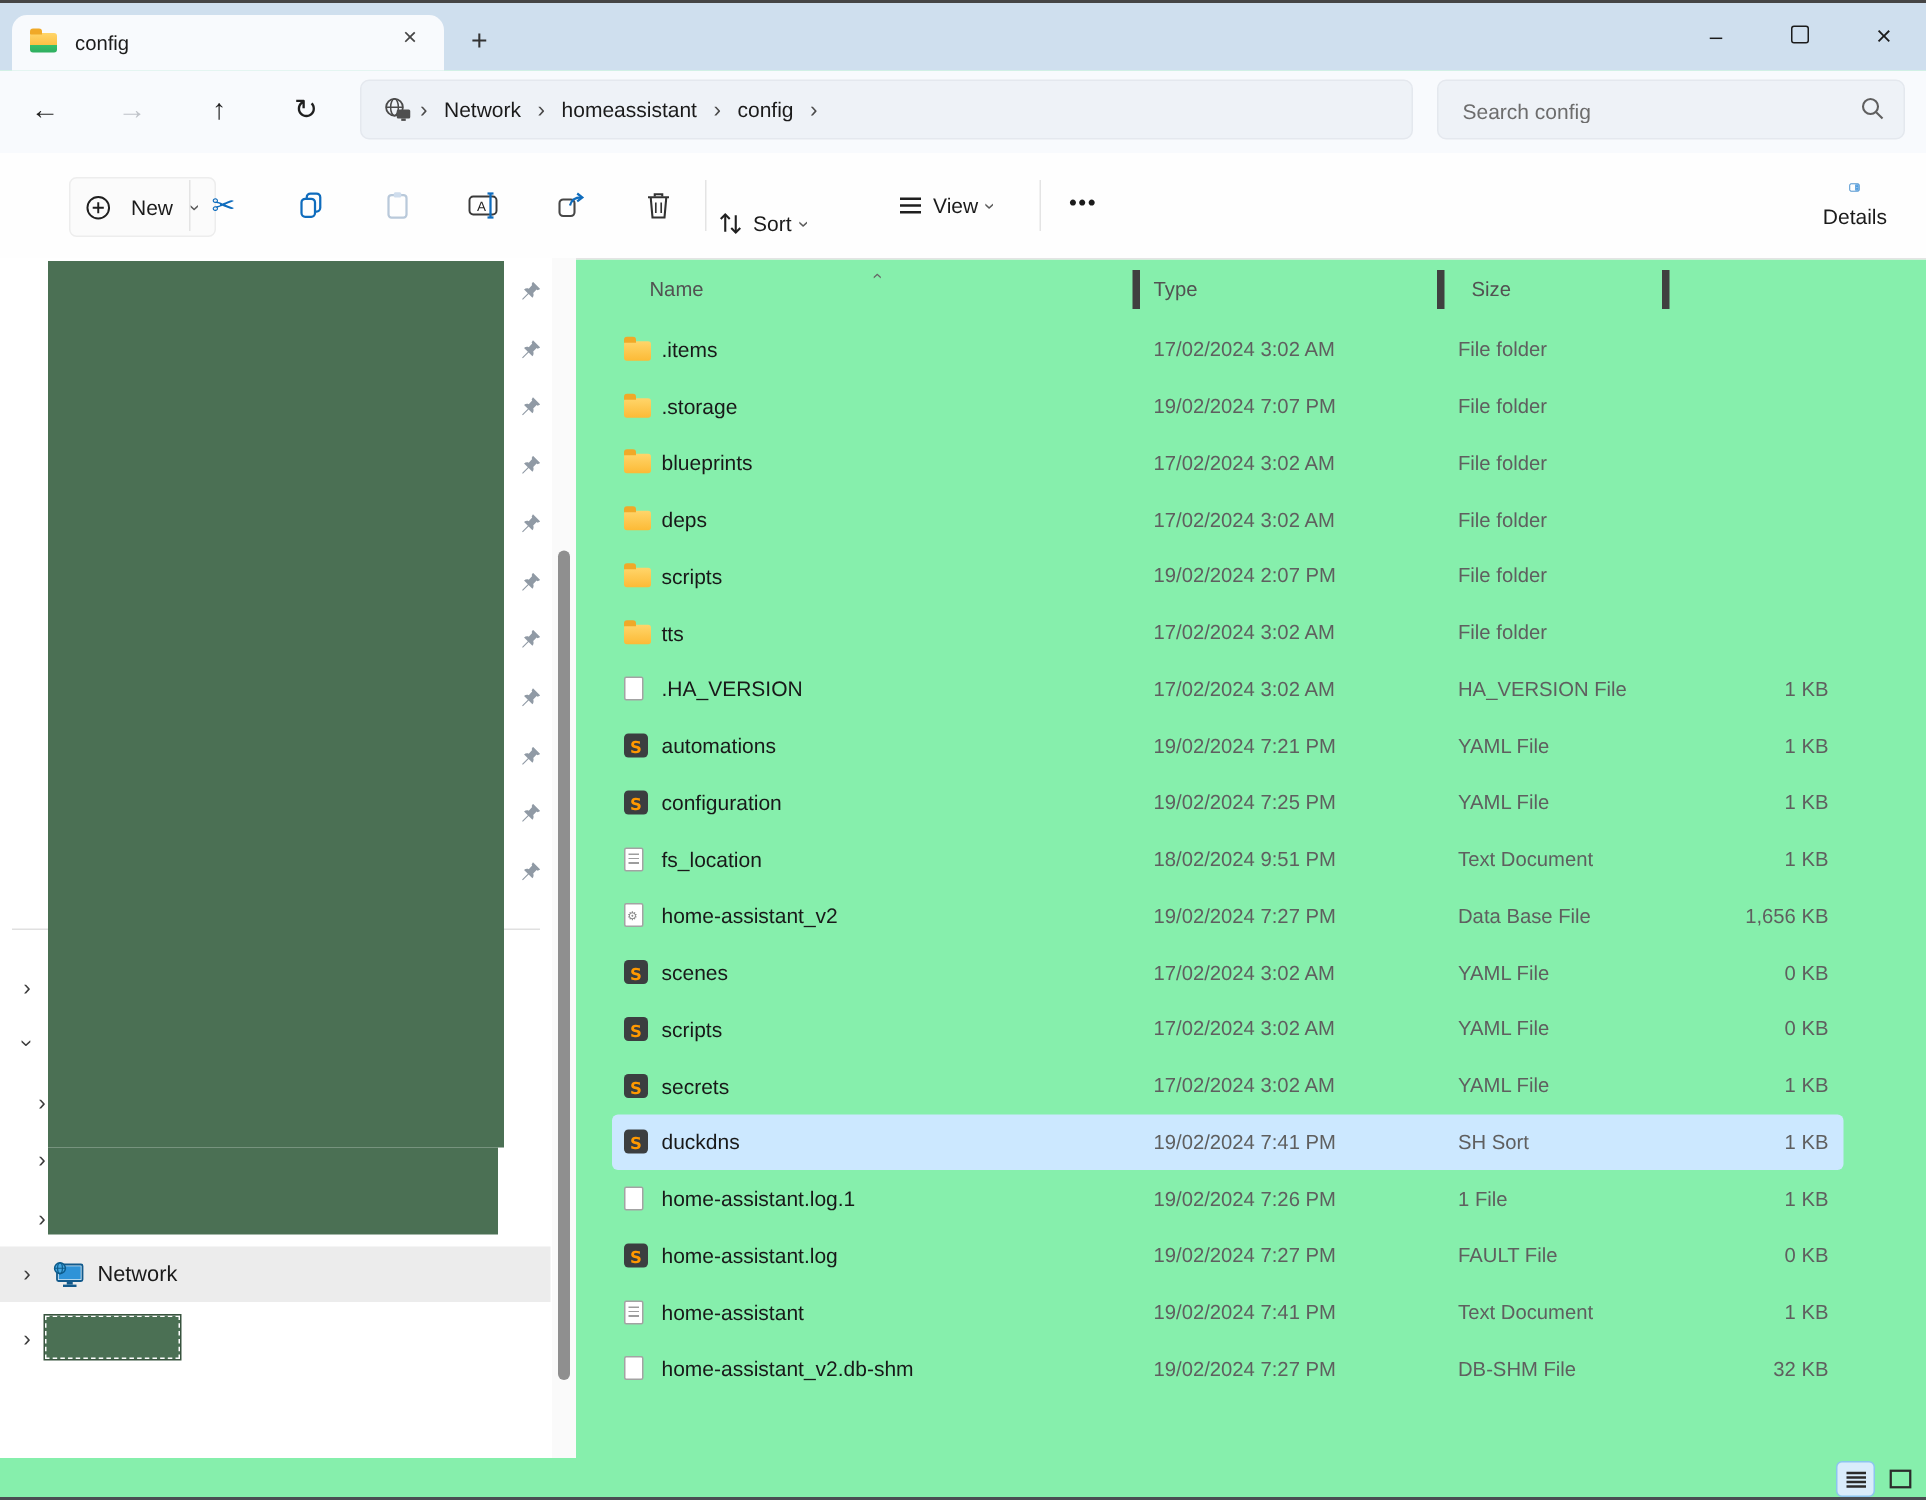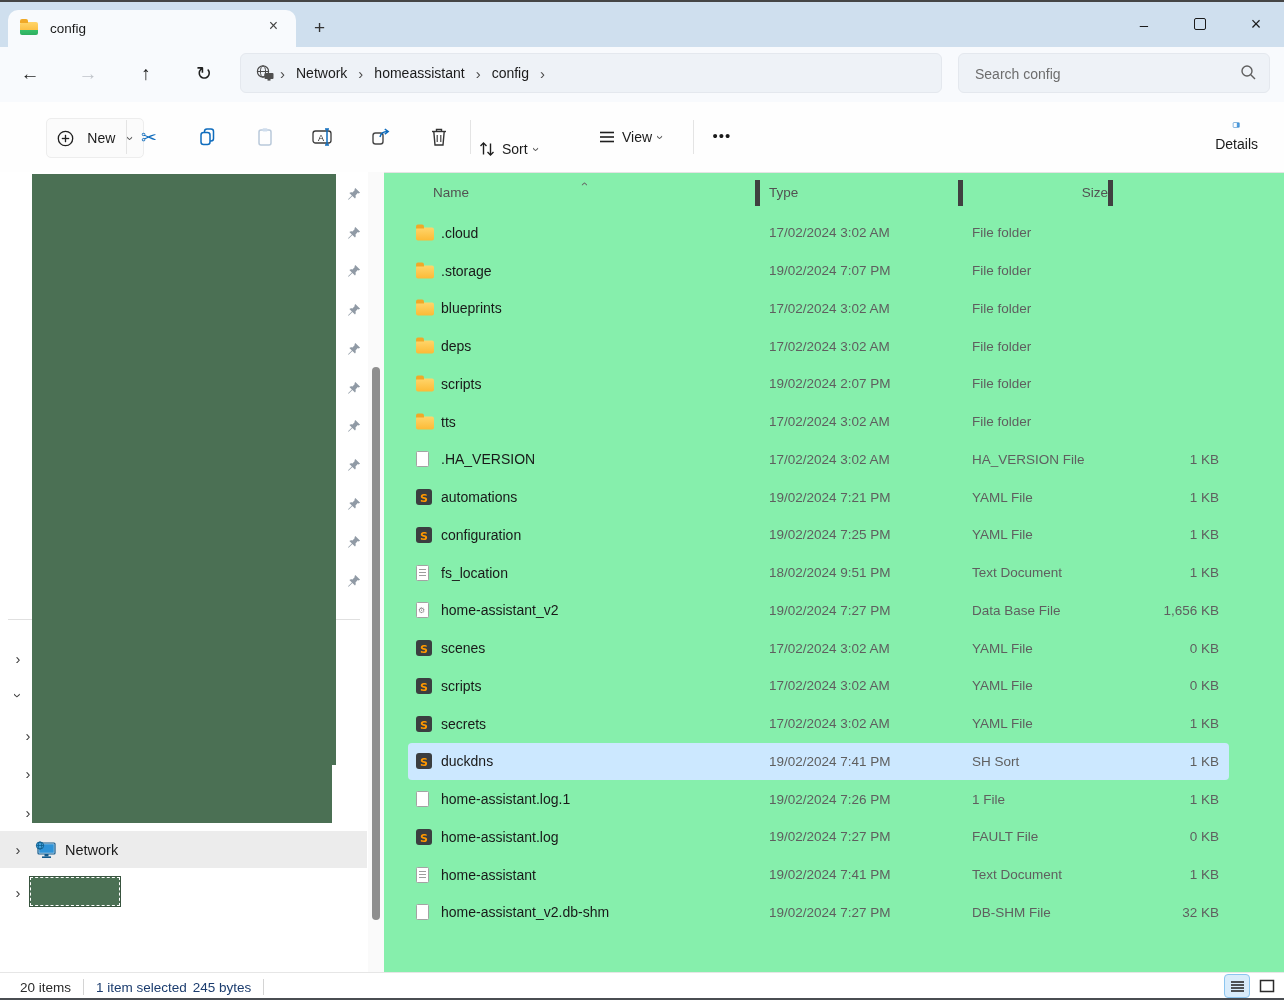--- a/index.html
+++ b/index.html
@@ -66,21 +66,21 @@
           border:1px dashed #ffffff;outline:1px solid #39543f;box-sizing:border-box;}
   .side-scroll{position:absolute;left:368px;top:170px;width:16px;height:800px;background:#fafafa;}
   .side-thumb{position:absolute;left:4px;top:195px;width:8px;height:553px;background:#8f8f8f;border-radius:4px;}
   
   .filelist{position:absolute;left:390px;top:170px;width:860px;height:800px;}
   .lheader{position:absolute;left:0;top:6px;width:839px;height:30px;display:grid;
           grid-template-columns:370px 203px 150px 116px;align-items:center;font-size:13.5px;color:#525252;}
   .lheader .h{border-right:5px solid #404040;height:26px;line-height:26px;box-sizing:border-box;}
   .h-name{padding-left:43px;}
   .h-date,.h-type{padding-left:9px;}
-  .h-size{padding-left:18px;text-align:right;}
+  .h-size{padding-left:18px;}
   .sort-caret{position:absolute;left:192px;top:-7px;font-size:12px;color:#666;transform:rotate(-90deg);}
   .rows{position:absolute;left:0;top:42px;width:860px;}
   .frow{margin-left:18px;width:821px;height:37.75px;display:grid;
         grid-template-columns:352px 203px 150px 116px;align-items:center;border-radius:4px;}
   .frow.selected{background:var(--selection,#cce8ff);}
   .c-name{position:relative;padding-left:33px;font-size:14px;color:#191919;white-space:nowrap;}
   .c-date,.c-type{padding-left:9px;font-size:13.5px;color:#5f5f5f;white-space:nowrap;}
   .c-size{padding-right:10px;font-size:13.5px;color:#5f5f5f;text-align:right;white-space:nowrap;}
   .ficon{position:absolute;left:8px;top:50%;transform:translateY(-50%);}
   .icon-folder{width:18px;height:13px;margin-top:1px;border-radius:2px;
@@ -348,21 +348,21 @@
     <div class="lheader">
       <div class="h h-name">
         <span>Name</span>
         <span class="sort-caret">›</span>
       </div>
       <div class="h h-type">Type</div>
       <div class="h h-size">Size</div>
     </div>
     <div class="rows">
         <div class="frow">
-          <div class="c-name"><span class="ficon icon-folder"></span><span>.cloud</span></div>
+          <div class="c-name"><span class="ficon icon-folder"></span><span>.items</span></div>
           <div class="c-date">17/02/2024 3:02 AM</div>
           <div class="c-type">File folder</div>
           <div class="c-size"></div>
         </div>
         <div class="frow">
           <div class="c-name"><span class="ficon icon-folder"></span><span>.storage</span></div>
           <div class="c-date">19/02/2024 7:07 PM</div>
           <div class="c-type">File folder</div>
           <div class="c-size"></div>
         </div>
@@ -464,27 +464,20 @@
         </div>
         <div class="frow">
           <div class="c-name"><span class="ficon icon-page"></span><span>home-assistant_v2.db-shm</span></div>
           <div class="c-date">19/02/2024 7:27 PM</div>
           <div class="c-type">DB-SHM File</div>
           <div class="c-size">32 KB</div>
         </div>
       </div>
   </div>
 
-  <div class="statusbar">
-    <span class="sb-item" style="margin-left:17px;">20 items</span>
-    <span class="sb-sep"></span>
-    <span class="sb-item" style="color:#1b3c6e;">1 item selected</span>
-    <span class="sb-item" style="color:#1b3c6e;">245 bytes</span>
-    <span class="sb-sep"></span>
-  </div>
   <div class="view-toggles">
     <span class="vbtn active">
       <svg width="15" height="13" viewBox="0 0 15 13">
         <line x1="1" y1="2" x2="14" y2="2" stroke="#2b2b2b" stroke-width="1.6"></line>
         <line x1="1" y1="5" x2="14" y2="5" stroke="#2b2b2b" stroke-width="1.6"></line>
         <line x1="1" y1="8" x2="14" y2="8" stroke="#2b2b2b" stroke-width="1.6"></line>
         <line x1="1" y1="11" x2="14" y2="11" stroke="#2b2b2b" stroke-width="1.6"></line>
       </svg>
     </span>
     <span class="vbtn">

